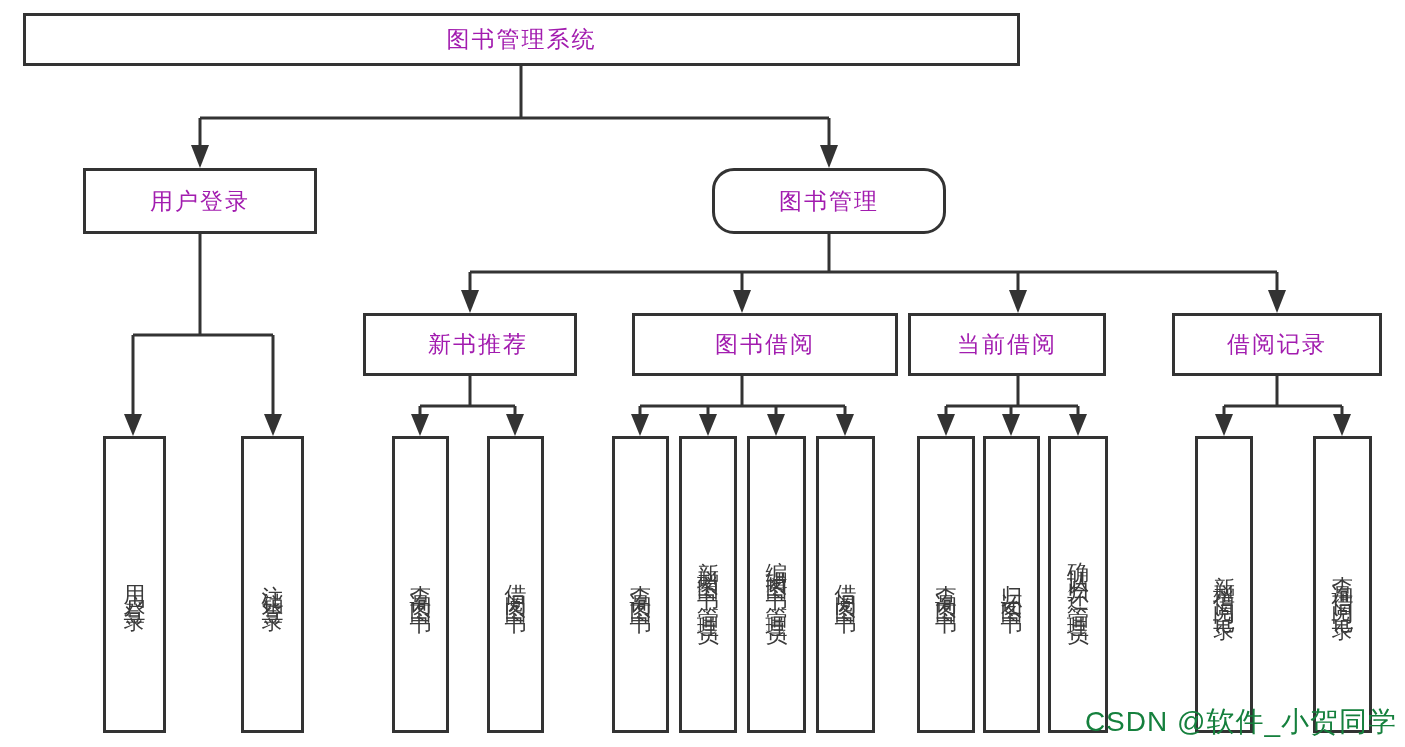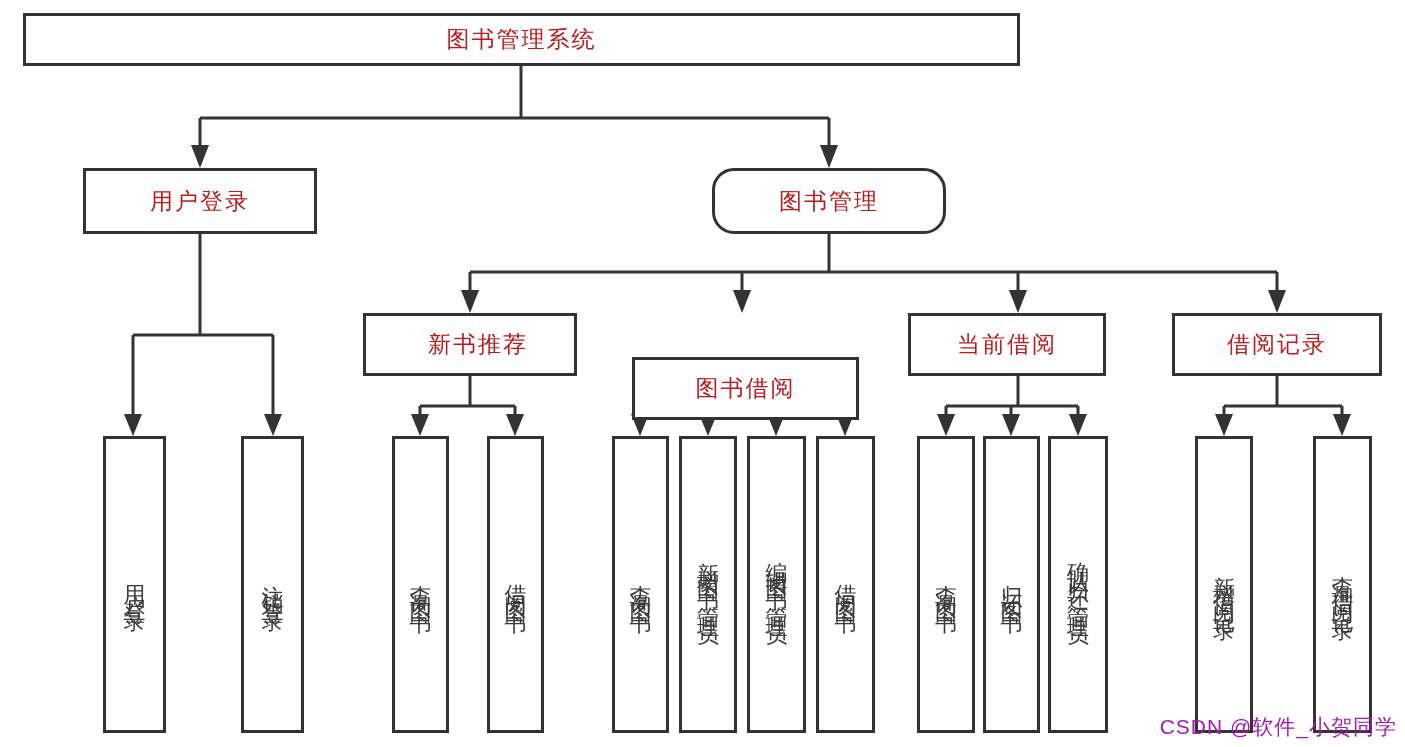--- a/index.html
+++ b/index.html
@@ -23,38 +23,38 @@
     background: #ffffff;
     display: flex;
     align-items: center;
     justify-content: center;
     color: #3a3a3a;
   }
   .hlabel {
     font-size: 23px;
     letter-spacing: 2px;
     white-space: nowrap;
-    color: #b91c1c;
+    color: #a21caf;
     font-family: Liberation Serif, serif;
   }
   .vlabel {
     writing-mode: vertical-rl;
     text-orientation: mixed;
     font-size: 22px;
     letter-spacing: 9px;
     line-height: 1;
     white-space: nowrap;
     color: #3a3a3a;
   }
   .watermark {
     position: absolute;
     right: 8px;
     bottom: 6px;
-    font-size: 21px;
-    color: #a21caf;
+    font-size: 28px;
+    color: #15803d;
     letter-spacing: 1px;
     white-space: nowrap;
     pointer-events: none;
   }
 </style>
 </head>
 <body>
 
 <div class="canvas">
 
@@ -134,21 +134,21 @@
   <div class="node" style="left:83px; top:168px; width:234px; height:66px;">
     <span class="hlabel">用户登录</span>
   </div>
   <div class="node" style="left:712px; top:168px; width:234px; height:66px;border-radius:22px;">
     <span class="hlabel">图书管理</span>
   </div>
 
   <div class="node" style="left:363px; top:313px; width:214px; height:63px;padding-left:16px;">
     <span class="hlabel">新书推荐</span>
   </div>
-  <div class="node" style="left:632px; top:313px; width:227px; height:63px;margin-top:44px;">
+  <div class="node" style="left:632px; top:313px; width:266px; height:63px;">
     <span class="hlabel">图书借阅</span>
   </div>
   <div class="node" style="left:908px; top:313px; width:198px; height:63px;">
     <span class="hlabel">当前借阅</span>
   </div>
   <div class="node" style="left:1172px; top:313px; width:210px; height:63px;">
     <span class="hlabel">借阅记录</span>
   </div>
 
   <div class="node" style="left:103px; top:436px; width:63px; height:297px;">

